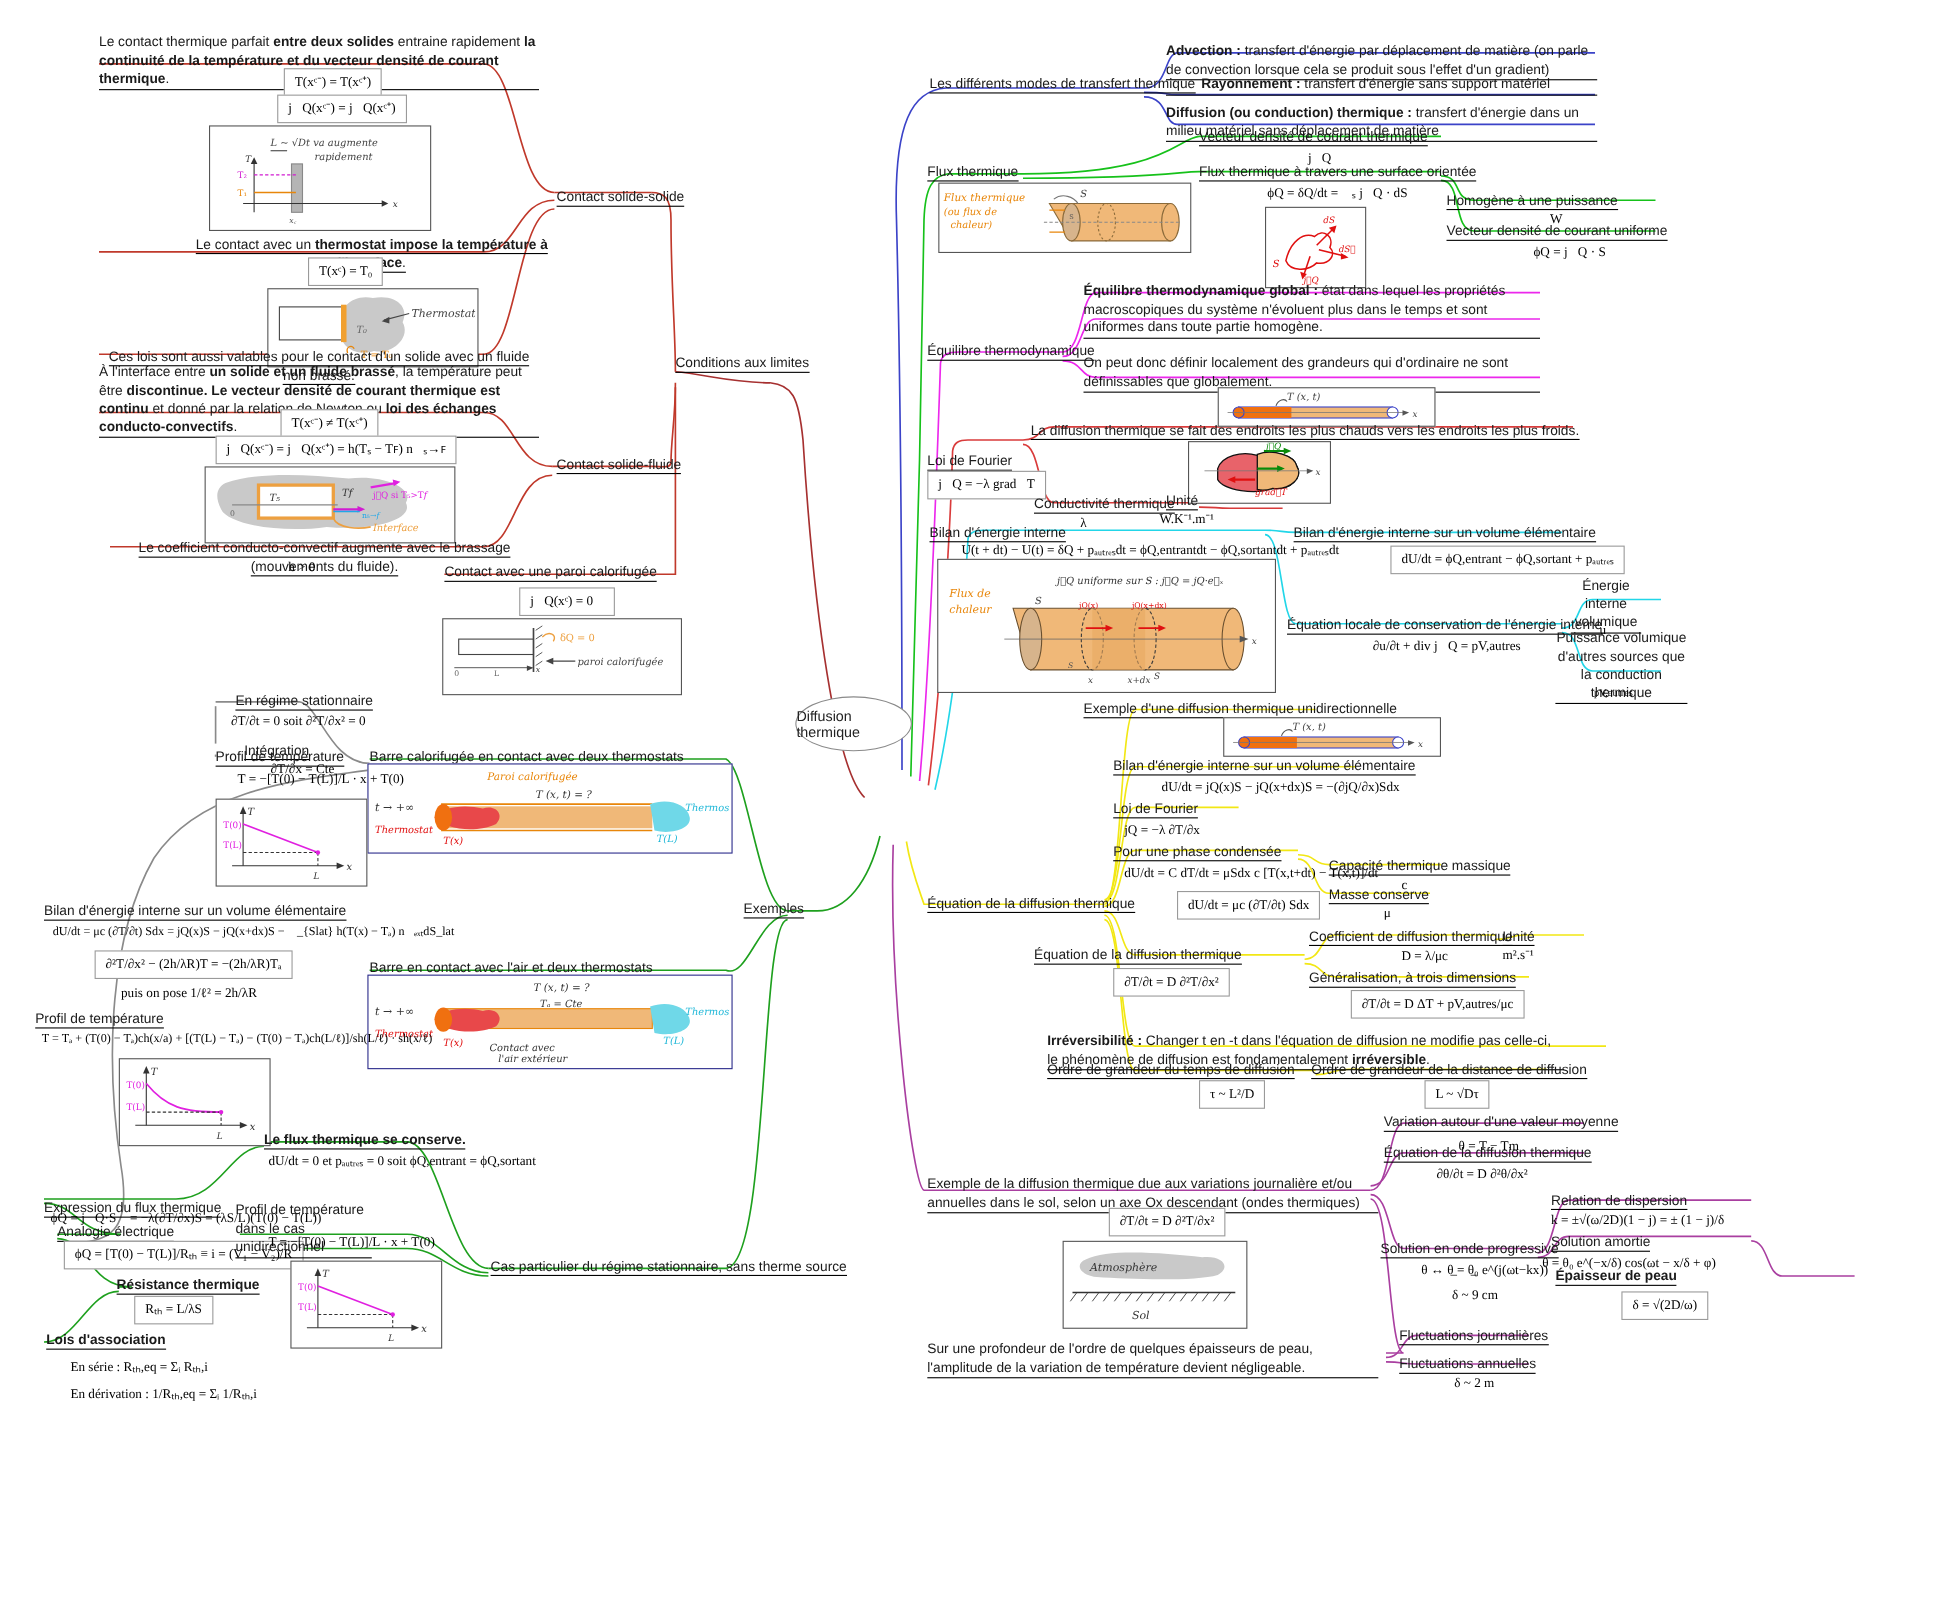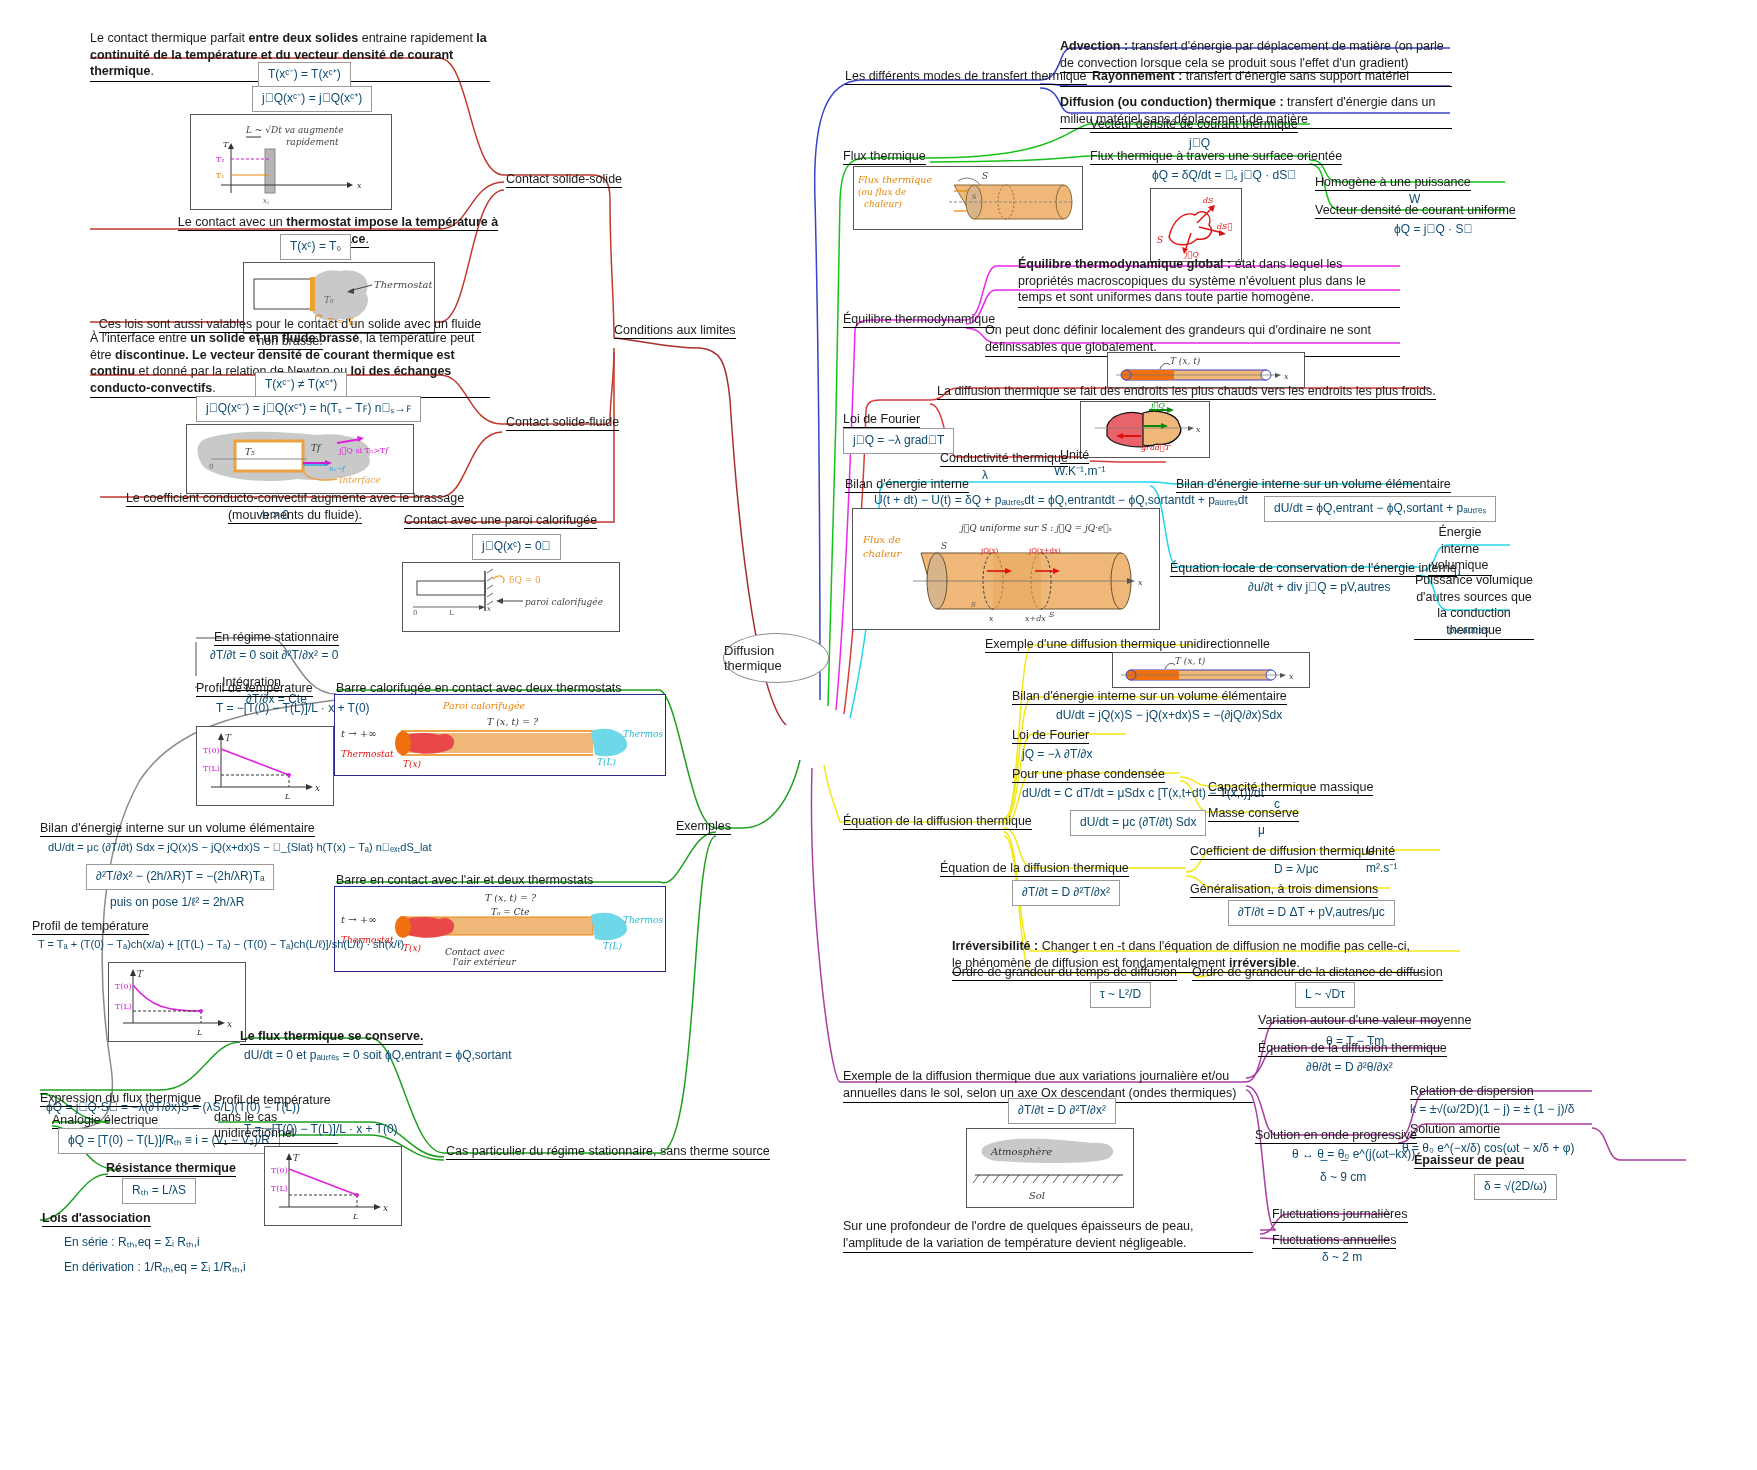--- a/index.html
+++ b/index.html
@@ -1,21 +1,21 @@
 <!DOCTYPE html>
 <html><head>
 <meta charset="utf-8">
 <style>
   html,body{margin:0;padding:0;background:#fff;}
   body{font-family:"Liberation Sans", sans-serif;}
   #page{position:relative;width:1757px;height:1470px;background:#fff;overflow:hidden;}
   .node{position:absolute;font-size:12.5px;color:#1a1a1a;line-height:1.32;}
   .ul{border-bottom:1.6px solid #000;padding-bottom:1px;}
   b{font-weight:bold;}
-  .math{font-family:Liberation Sans, sans-serif;font-style:normal;color:#0c4a6e;font-size:12px;}
+  .math{font-family:Liberation Serif, serif;font-style:normal;color:#000000;font-size:12px;}
   .mbox{display:inline-block;border:1px solid #9a9a9a;padding:4px 9px;background:#fff;}
   .mplain{display:inline-block;padding:2px 4px;}
   .fig{position:absolute;border:1px solid #555;background:#fff;}
   svg{display:block;}
   .center-node{position:absolute;border:1.4px solid #8a8a8a;border-radius:50%;
      background:#fff;display:flex;align-items:center;justify-content:center;
      font-size:13px;color:#222;}
   .sm{font-size:9.5px;}
   .lines{position:absolute;left:0;top:0;width:1757px;height:1470px;pointer-events:none;}
 </style>
@@ -321,21 +321,21 @@
     <span class="ul">Vecteur densité de courant uniforme</span>
   </div>
   <div class="node math" style="left:1390px;top:220px;">
     <span class="mplain">ϕQ = j⃗Q · S⃗</span>
   </div>
 
   <div class="node" style="left:843px;top:311px;">
     <span class="ul">Équilibre thermodynamique</span>
   </div>
   <div class="node" style="left:985px;top:256px;width:415px;">
-    <span class="ul" style="display:block;margin-left:33px;"><b>Équilibre thermodynamique global :</b><span> état dans lequel les propriétés macroscopiques du système n'évoluent plus dans le temps et sont uniformes dans toute partie homogène.</span></span>
+    <span class="ul" style="display:block;"><b>Équilibre thermodynamique global :</b><span> état dans lequel les propriétés macroscopiques du système n'évoluent plus dans le temps et sont uniformes dans toute partie homogène.</span></span>
   </div>
   <div class="node" style="left:985px;top:322px;width:415px;">
     <span class="ul" style="display:block;"><span>On peut donc définir localement des grandeurs qui d'ordinaire ne sont définissables que globalement.</span></span>
   </div>
 
   <div class="fig" style="left:1107px;top:352px;width:196px;height:34px;">
     <svg width="194" height="32" viewBox="0 0 194 32">
       <text x="62" y="11" font-size="9" font-style="italic" fill="#444" font-family="DejaVu Serif, serif">T (x, t)</text>
       <path d="M52 16 C 54 10, 60 9, 62 12" stroke="#555" fill="none"></path>
       <rect x="18" y="17" width="140" height="10" fill="#f0b878" stroke="#3b43c8"></rect>

